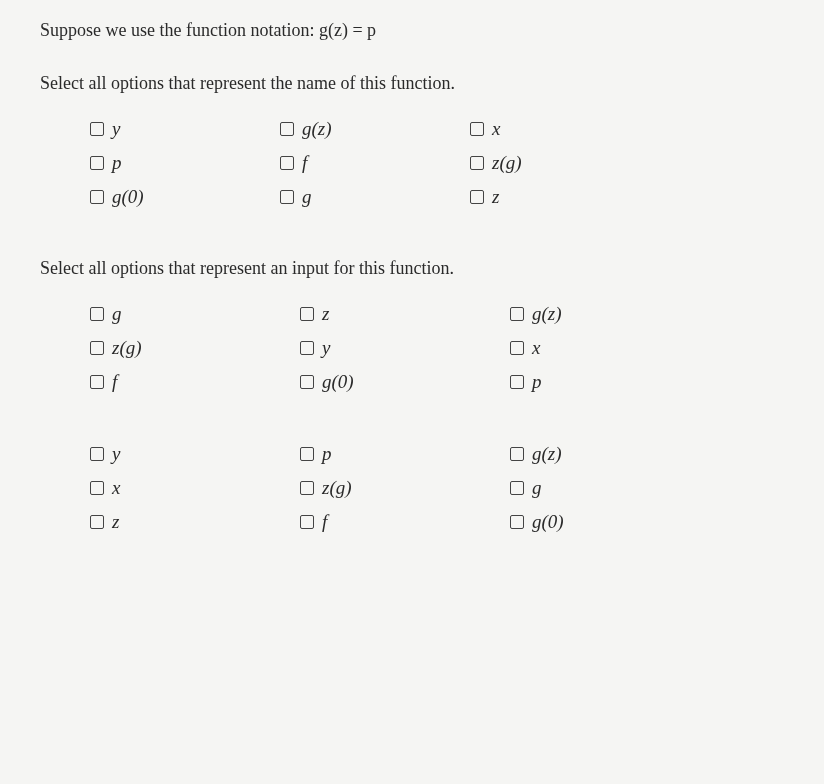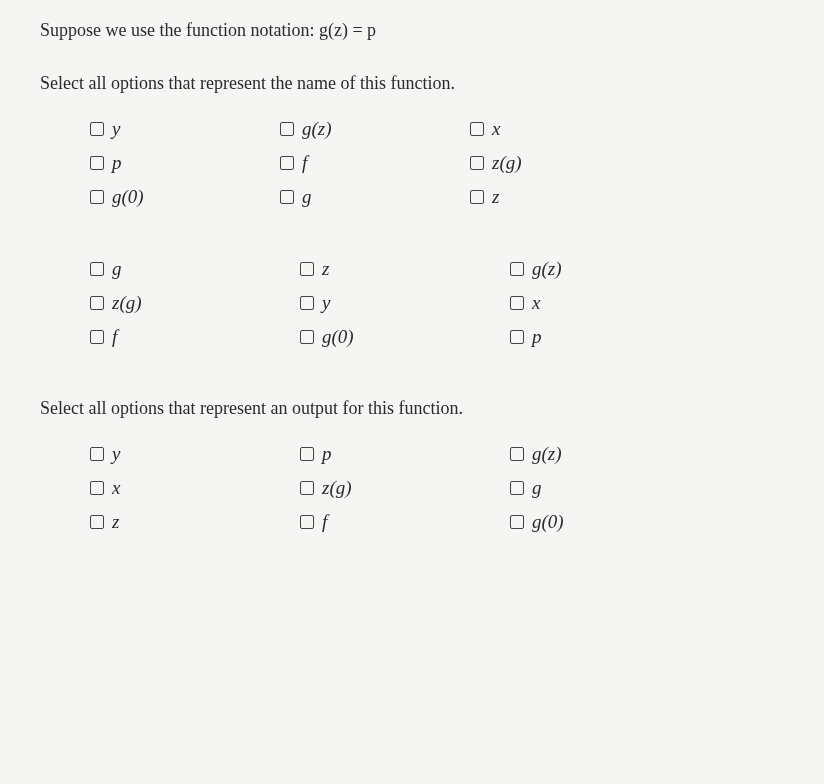--- a/index.html
+++ b/index.html
@@ -111,20 +111,21 @@
       <span class="option-label">g</span>
     </div>
     <div class="option">
       <span class="checkbox"></span>
       <span class="option-label">z</span>
     </div>
   </div>
 </div>
 
 <div class="section">
+  <div class="question-prompt">Select all options that represent an input for this function.</div>
   <div class="options-grid q2-grid">
     <div class="option">
       <span class="checkbox"></span>
       <span class="option-label">g</span>
     </div>
     <div class="option">
       <span class="checkbox"></span>
       <span class="option-label">z</span>
     </div>
     <div class="option">
@@ -152,21 +153,20 @@
       <span class="option-label">g(0)</span>
     </div>
     <div class="option">
       <span class="checkbox"></span>
       <span class="option-label">p</span>
     </div>
   </div>
 </div>
 
 <div class="section">
-  <div class="question-prompt">Select all options that represent an output for this function.</div>
   <div class="options-grid q3-grid">
     <div class="option">
       <span class="checkbox"></span>
       <span class="option-label">y</span>
     </div>
     <div class="option">
       <span class="checkbox"></span>
       <span class="option-label">p</span>
     </div>
     <div class="option">

